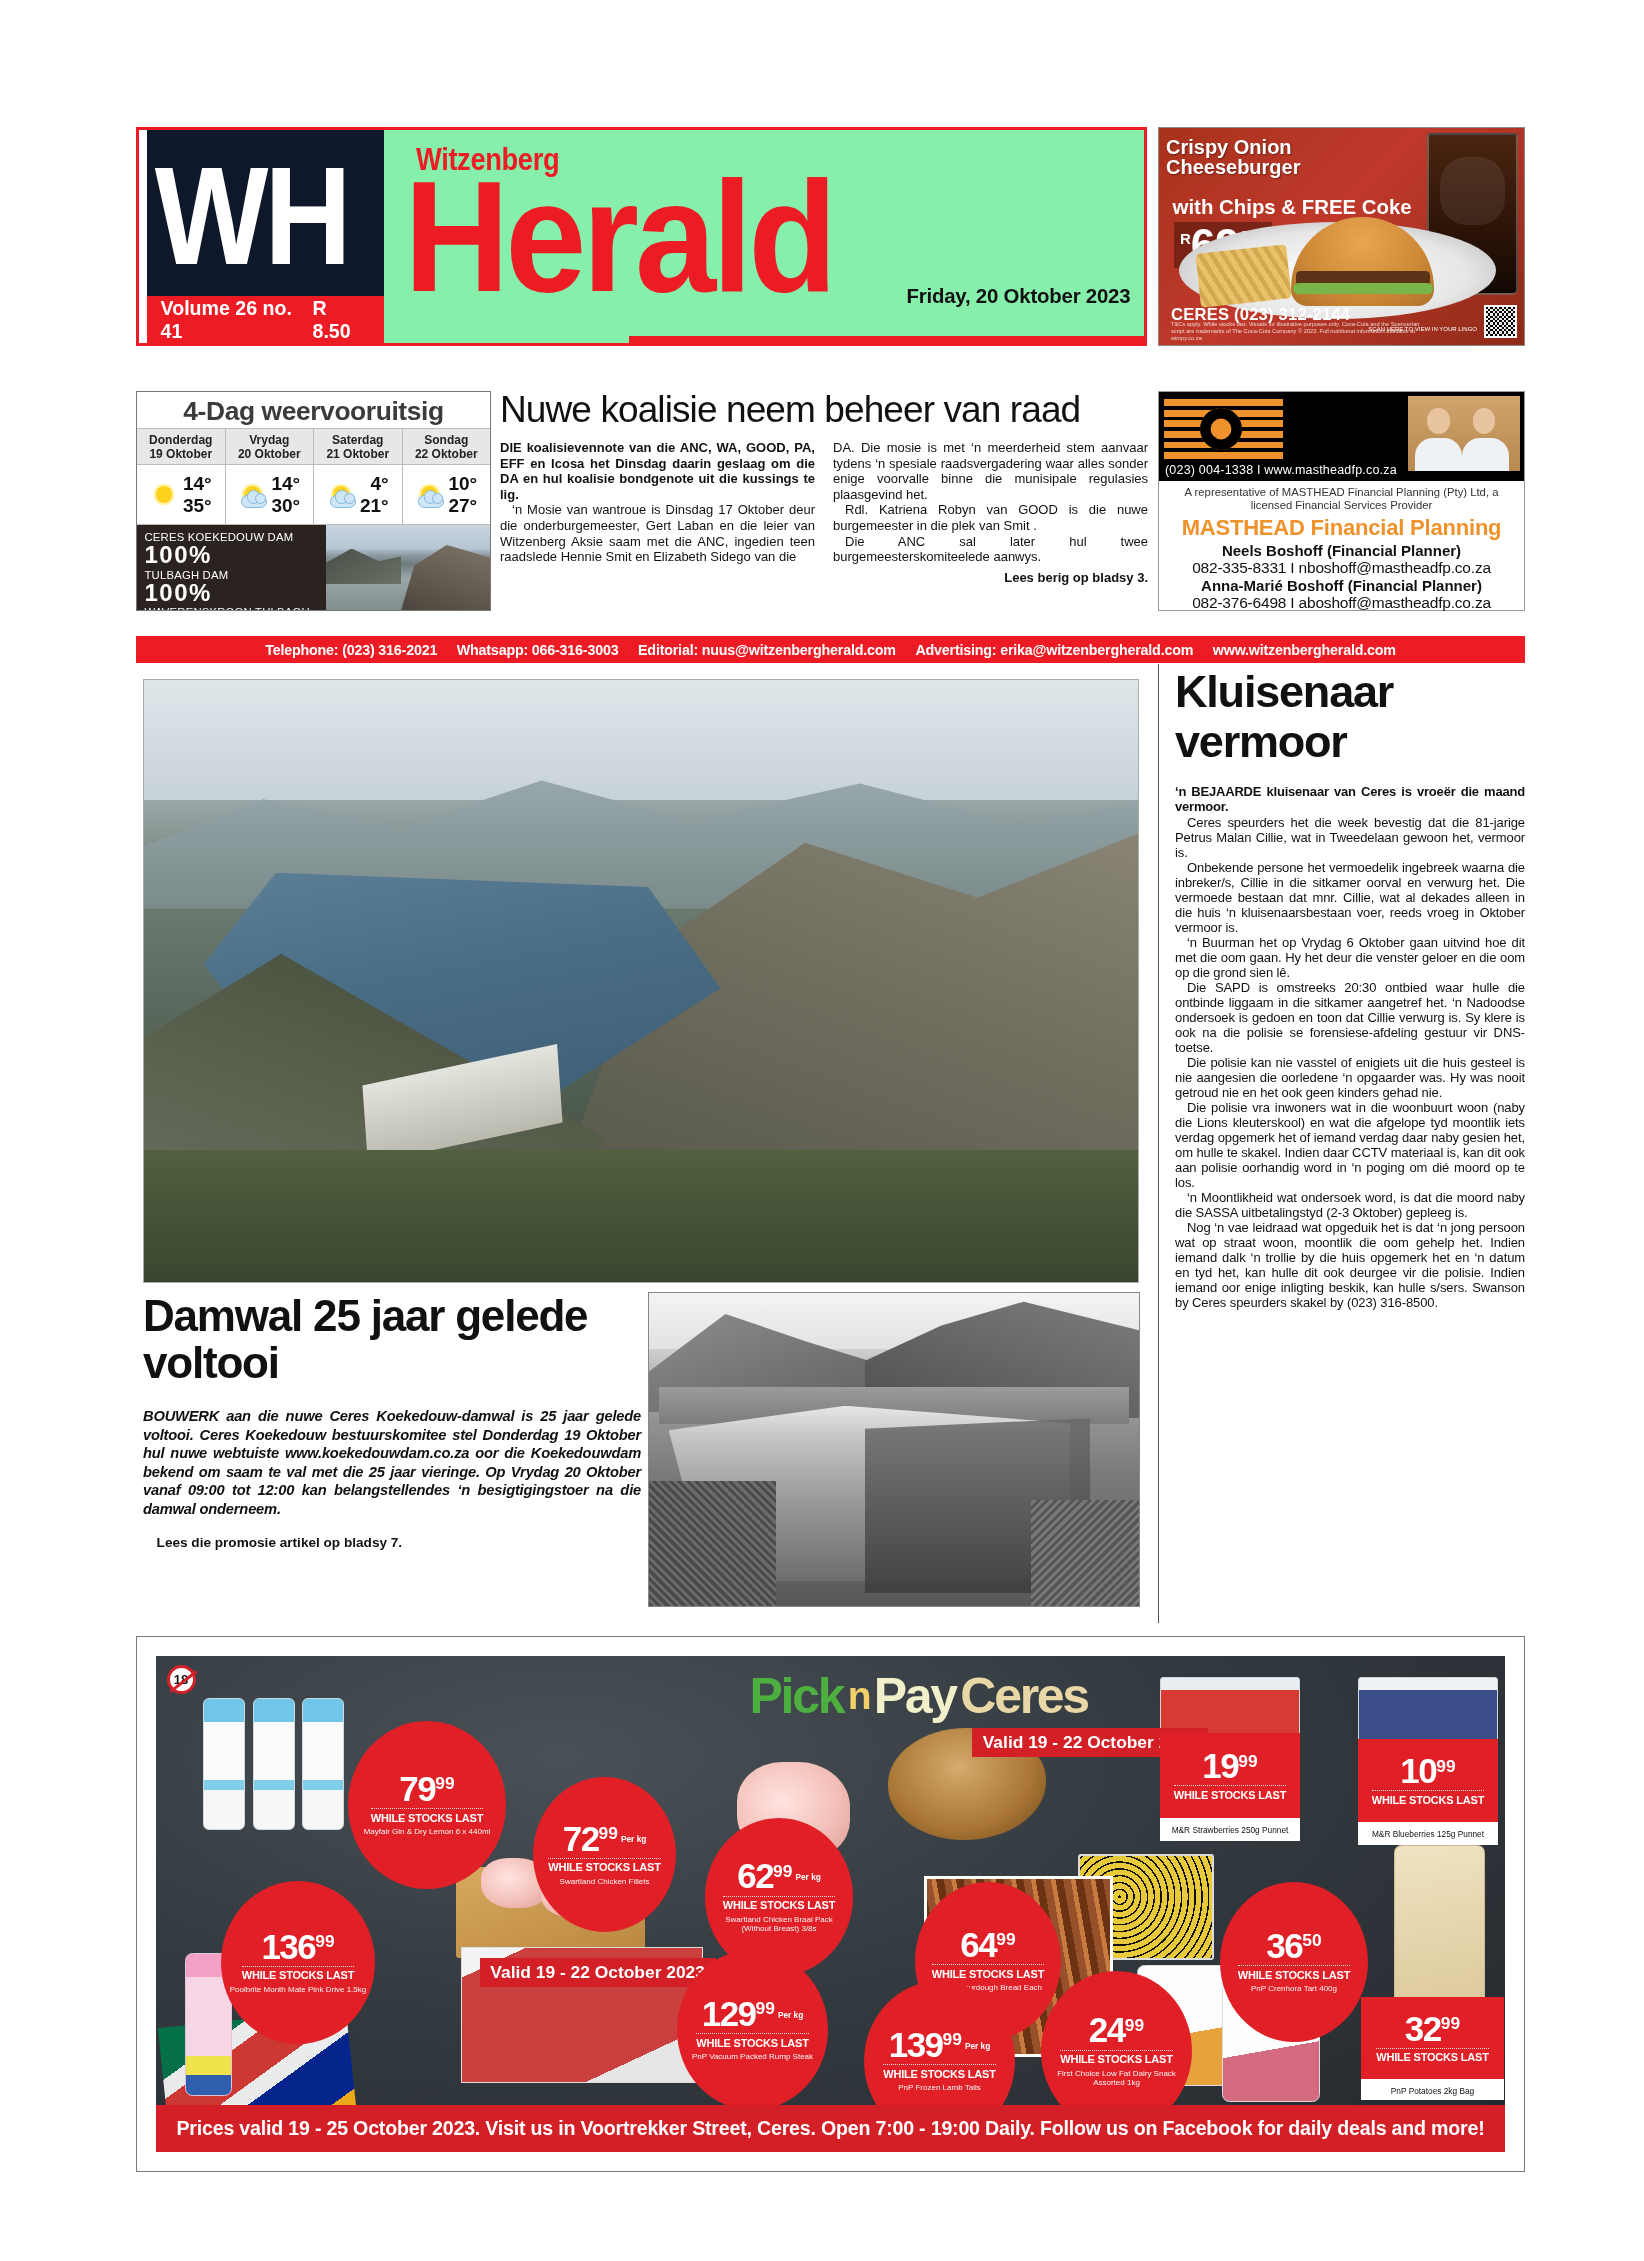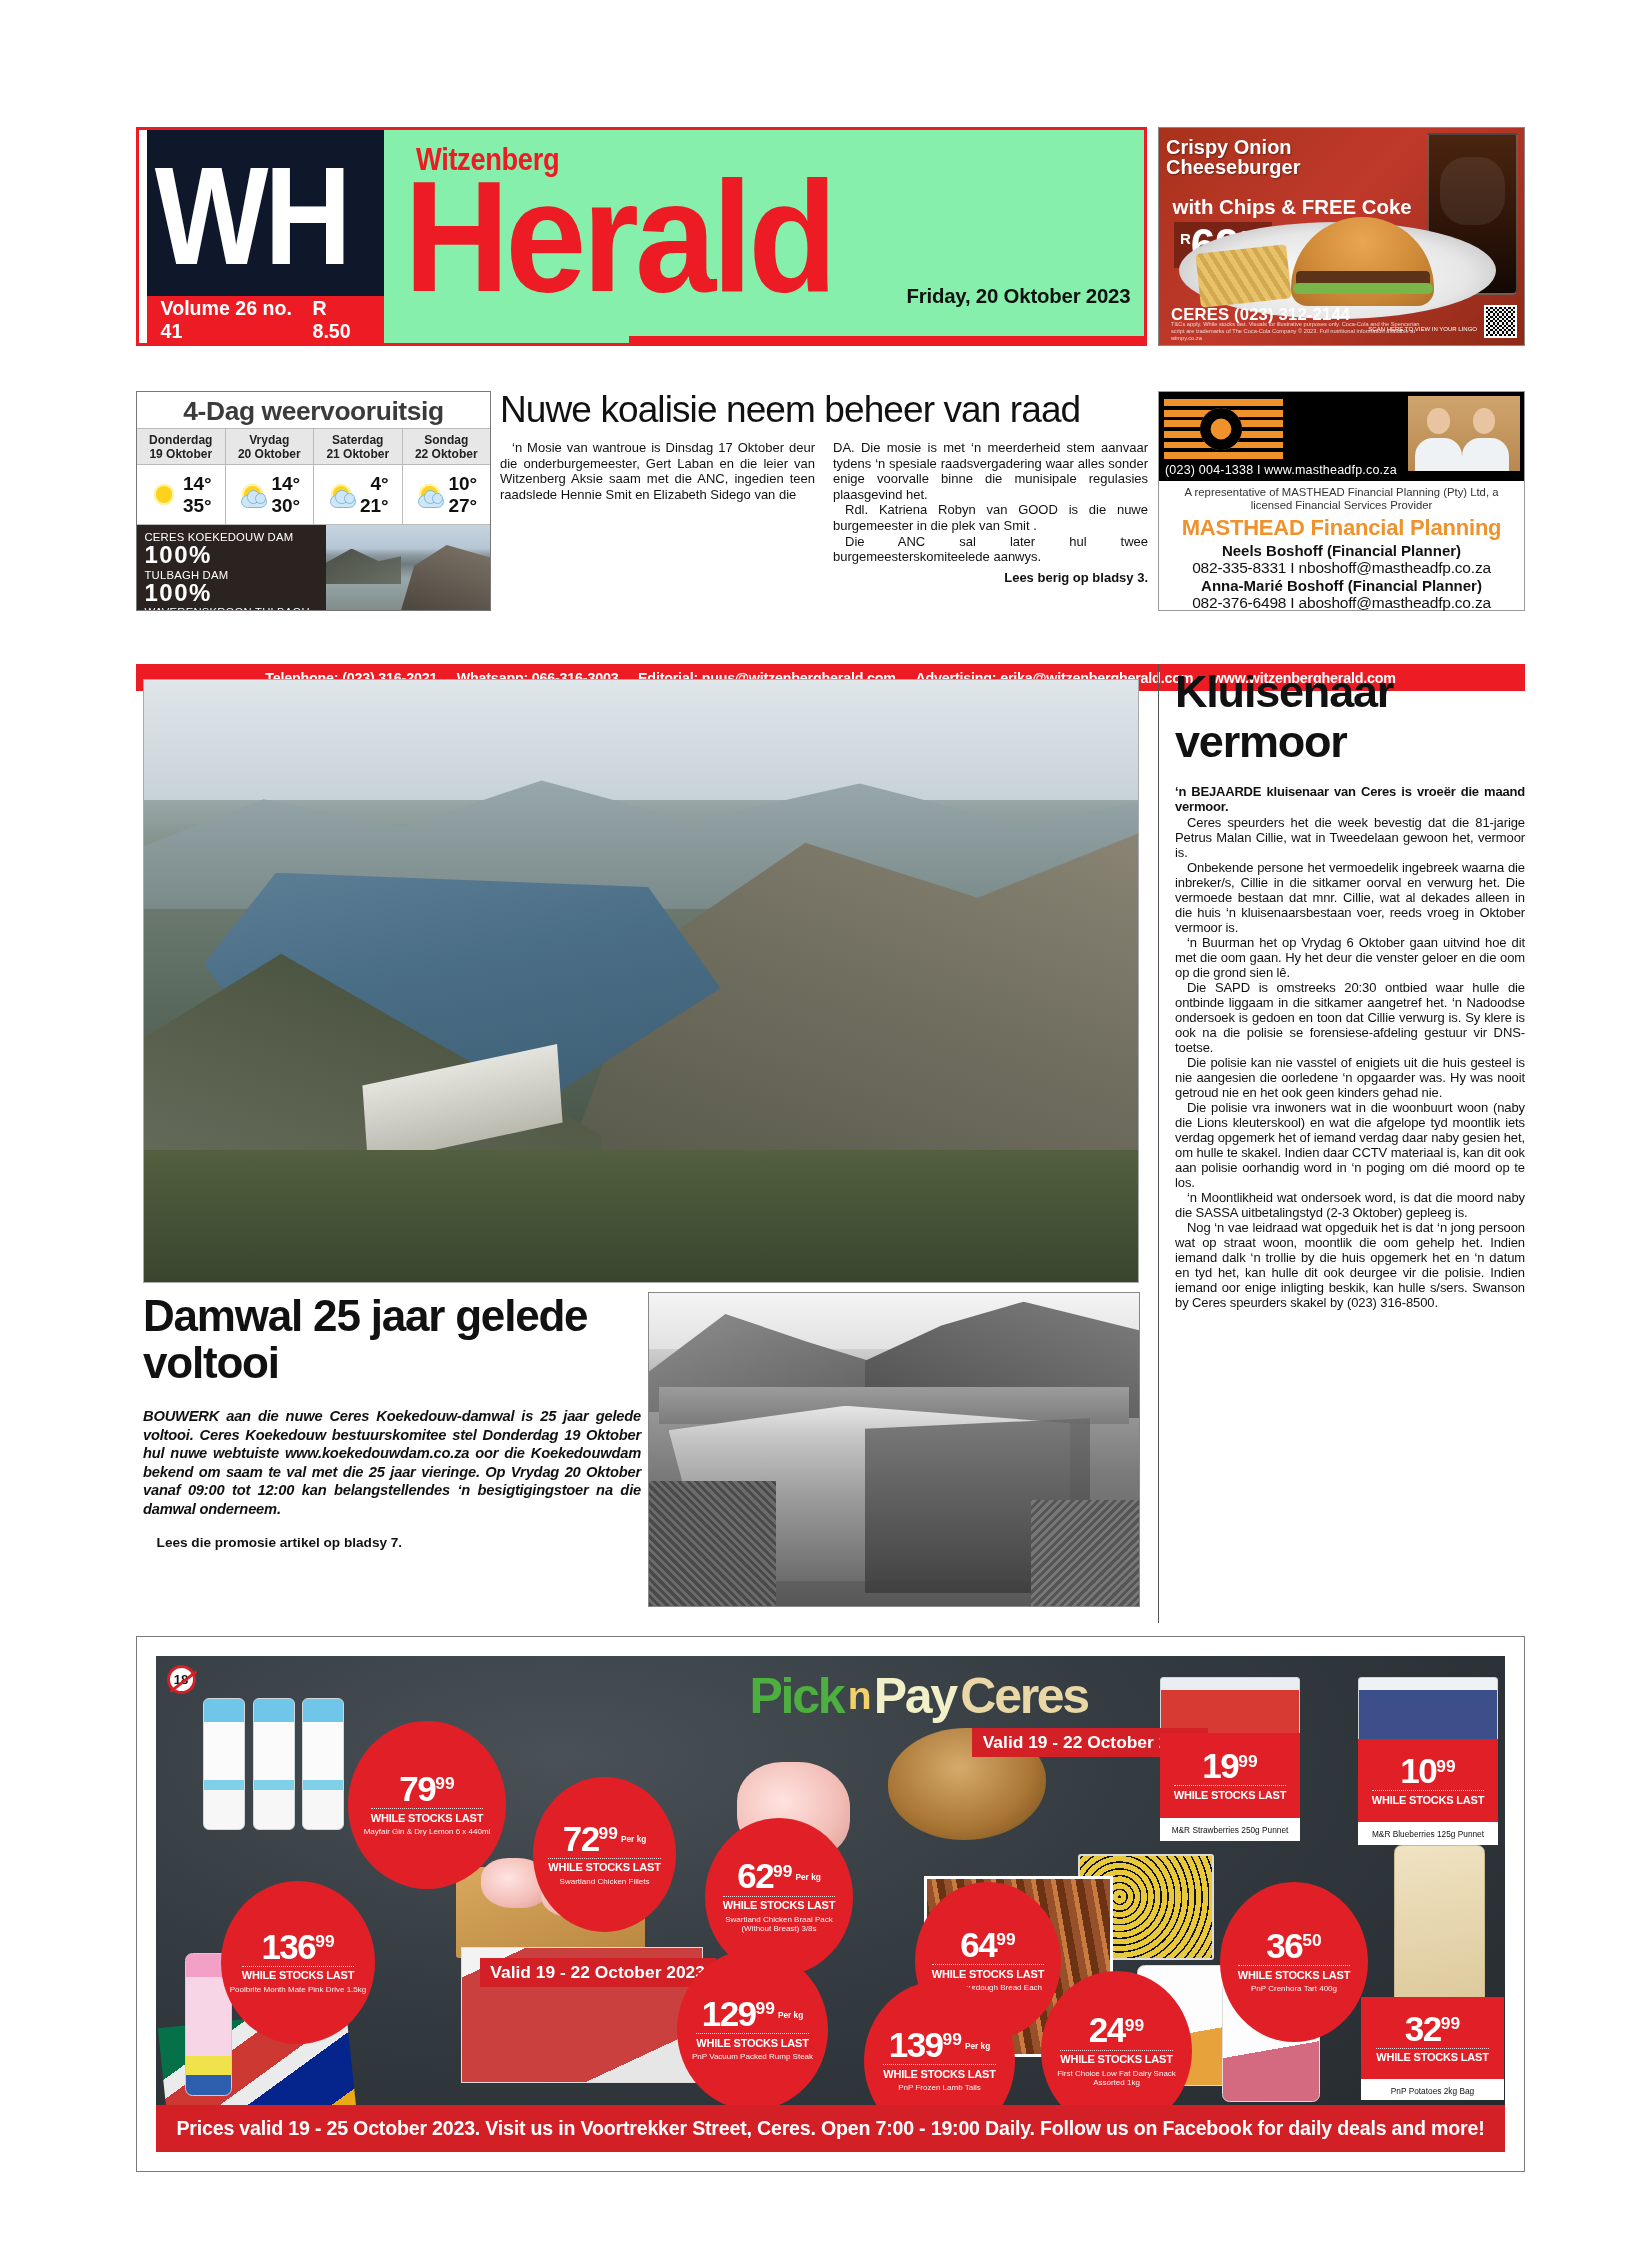--- a/index.html
+++ b/index.html
@@ -336,21 +336,21 @@
   .mfp-photo .b2{left:54px;}
   .mfp-body { padding: 4.5px 6px 3px; text-align: center; }
   .mfp-rep { font-size: 11.3px; color: #333; line-height: 1.2; }
   .mfp-name { font-size: 22px; font-weight: bold; color: #f0922b; margin-top: 2.3px; letter-spacing: -0.2px; }
   .mfp-pl { font-size: 15px; font-weight: bold; color: #111; margin-top: 0.8px; }
   .mfp-line { font-size: 15.5px; color: #111; margin-top: 0px; letter-spacing: -0.2px; }
 
   
   .contact-strip {
     position: absolute;
-    left: 136px; top: 664px;
+    left: 136px; top: 636px;
     width: 1389px; height: 27px;
     background: #ed1c24;
     display: flex; align-items: center; justify-content: center;
     gap: 19.6px;
     color: #fff; font-size: 14.3px; font-weight: bold;
     letter-spacing: -0.2px;
   }
 
   
   .main-photo {
@@ -724,20 +724,21 @@
 
       </div>
       <div class="wx-photo"></div>
     </div>
   </div>
 
   <div class="lead">
     <h1>Nuwe koalisie neem beheer van raad</h1>
     <div class="lead-cols">
       <div class="lead-col">
+        <p class="bold">DIE koalisievennote van die ANC, WA, GOOD, PA, EFF en Icosa het Dinsdag daarin geslaag om die DA en hul koalisie bondgenote uit die kussings te lig.</p>
         <p class="ind">‘n Mosie van wantroue is Dinsdag 17 Oktober deur die onderburgemeester, Gert Laban en die leier van Witzenberg Aksie saam met die ANC, ingedien teen raadslede Hennie Smit en Elizabeth Sidego van die</p>
       </div>
       <div class="lead-col">
         <p>DA. Die mosie is met ‘n meerderheid stem aanvaar tydens ‘n spesiale raadsvergadering waar alles sonder enige voorvalle binne die munisipale regulasies plaasgevind het.</p>
         <p class="ind">Rdl. Katriena Robyn van GOOD is die nuwe burgemeester in die plek van Smit .</p>
         <p class="ind">Die ANC sal later hul twee burgemeesterskomiteelede aanwys.</p>
         <p class="lead-ref">Lees berig op bladsy 3.</p>
       </div>
     </div>
   </div>

